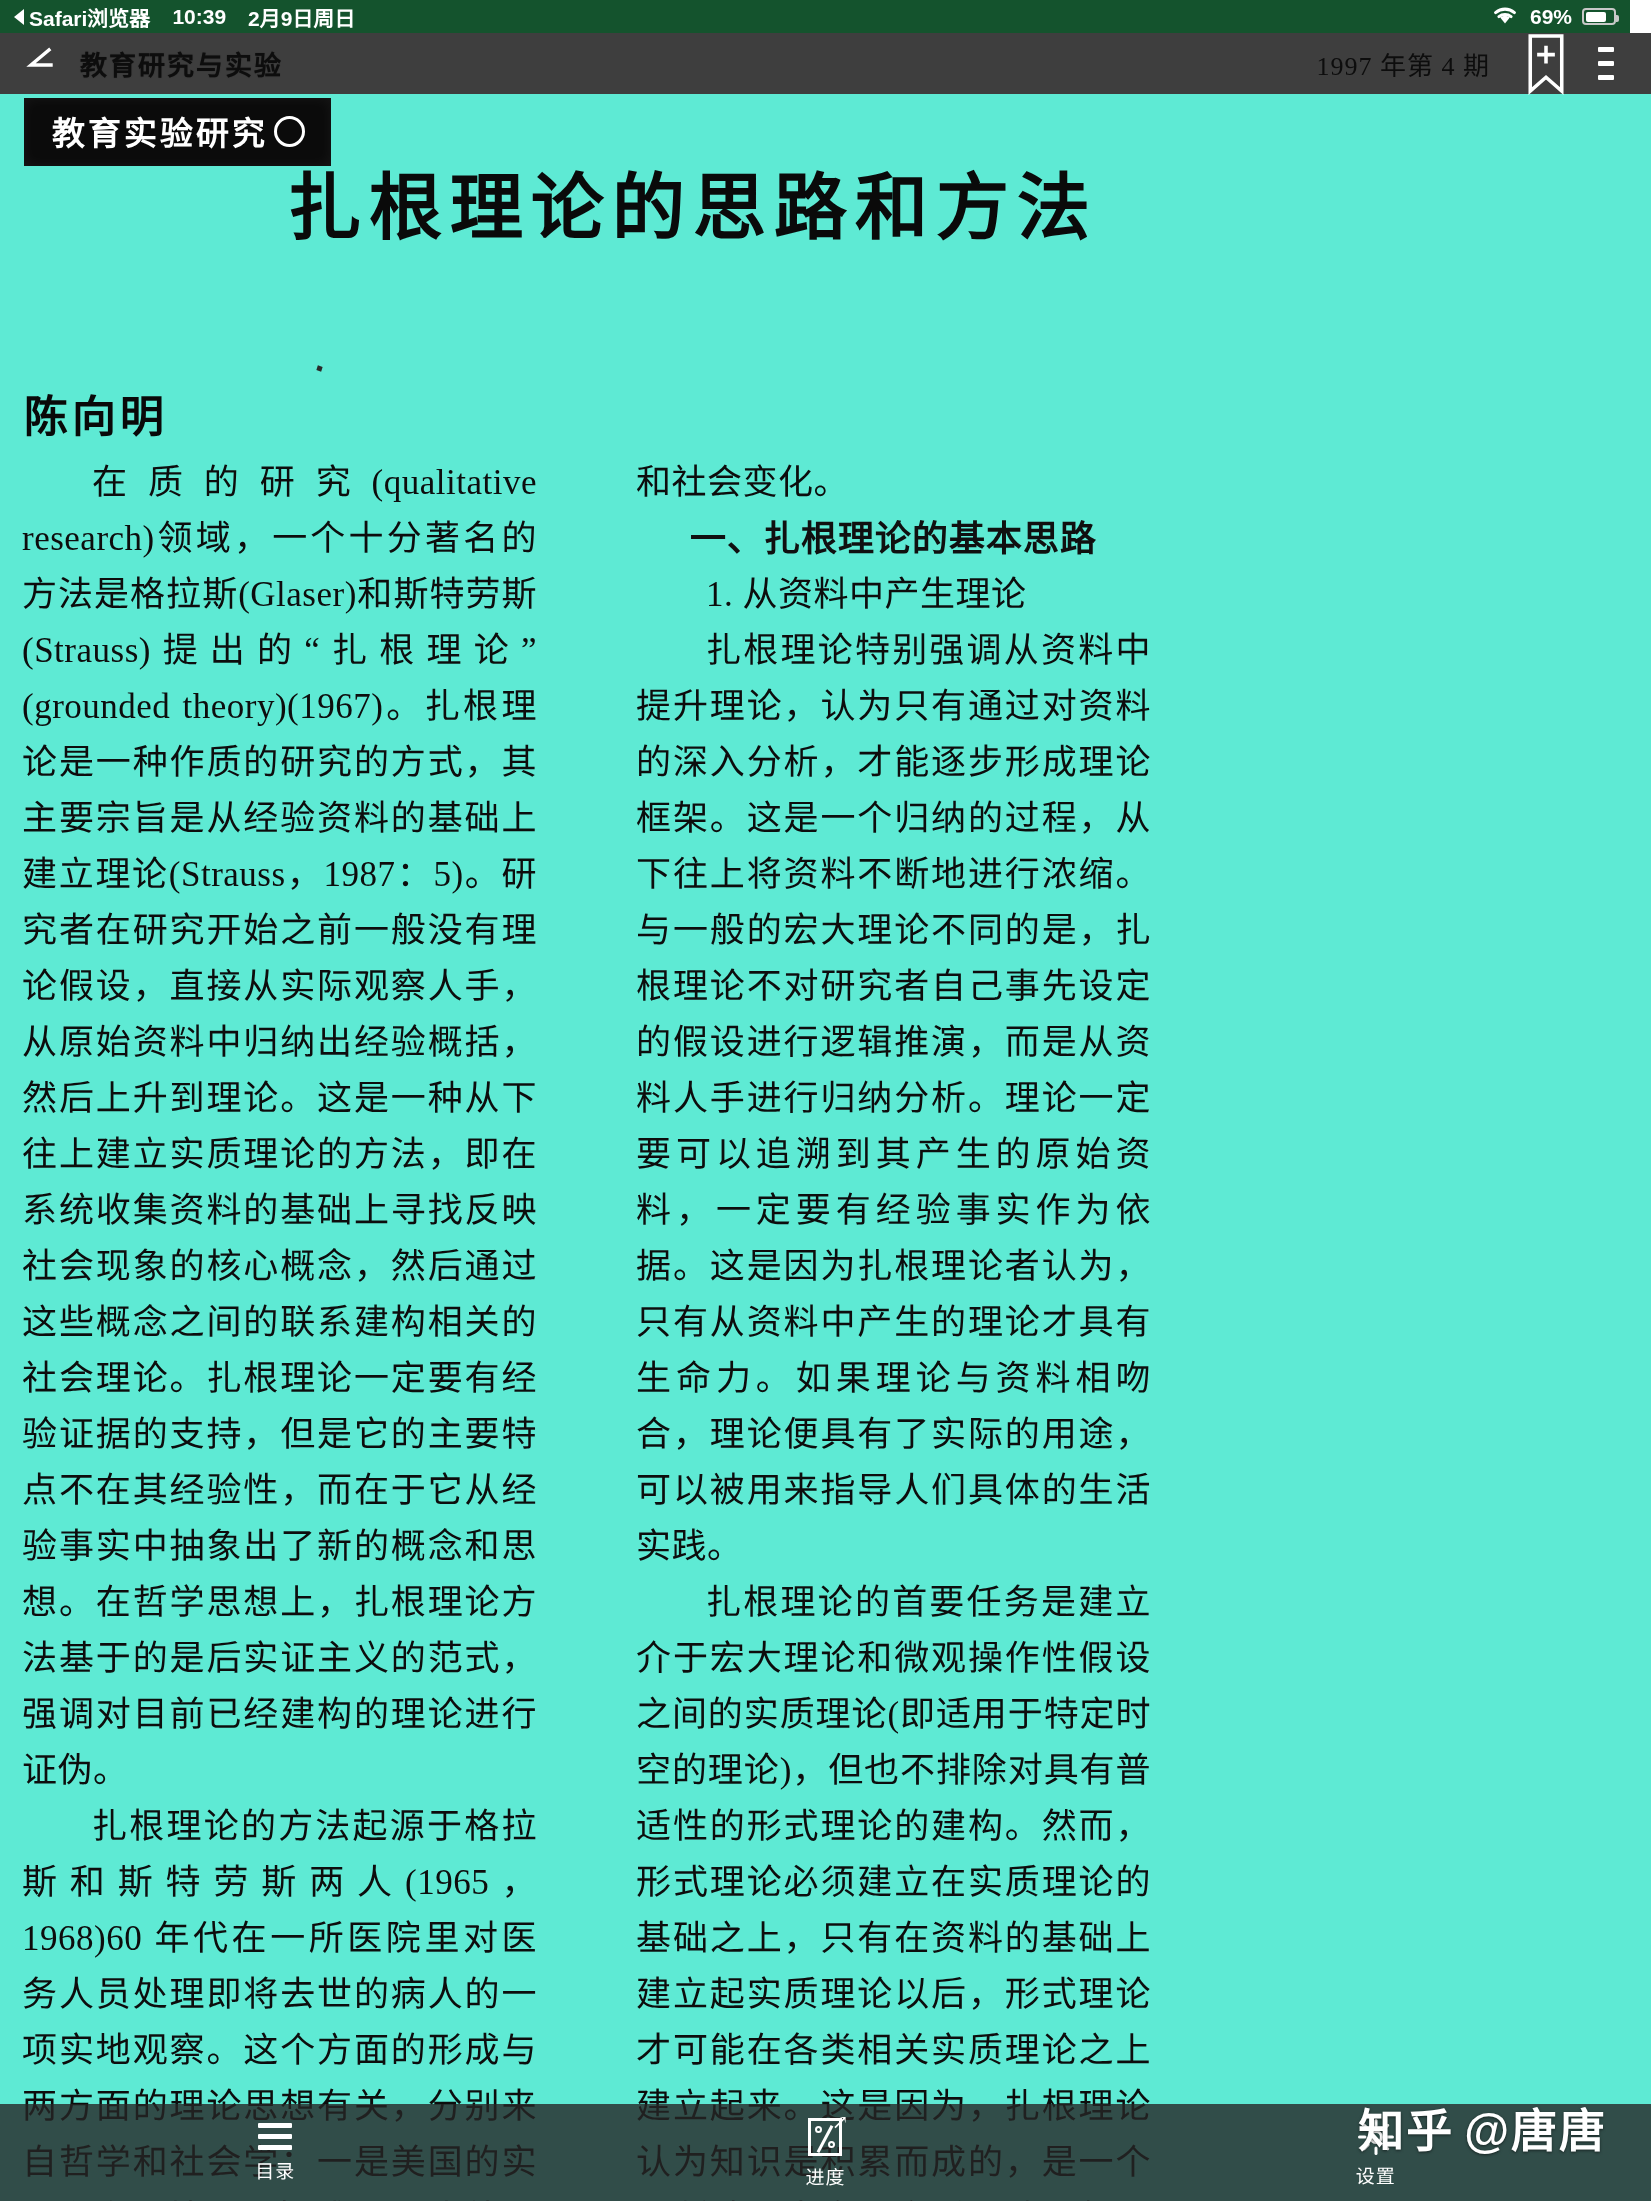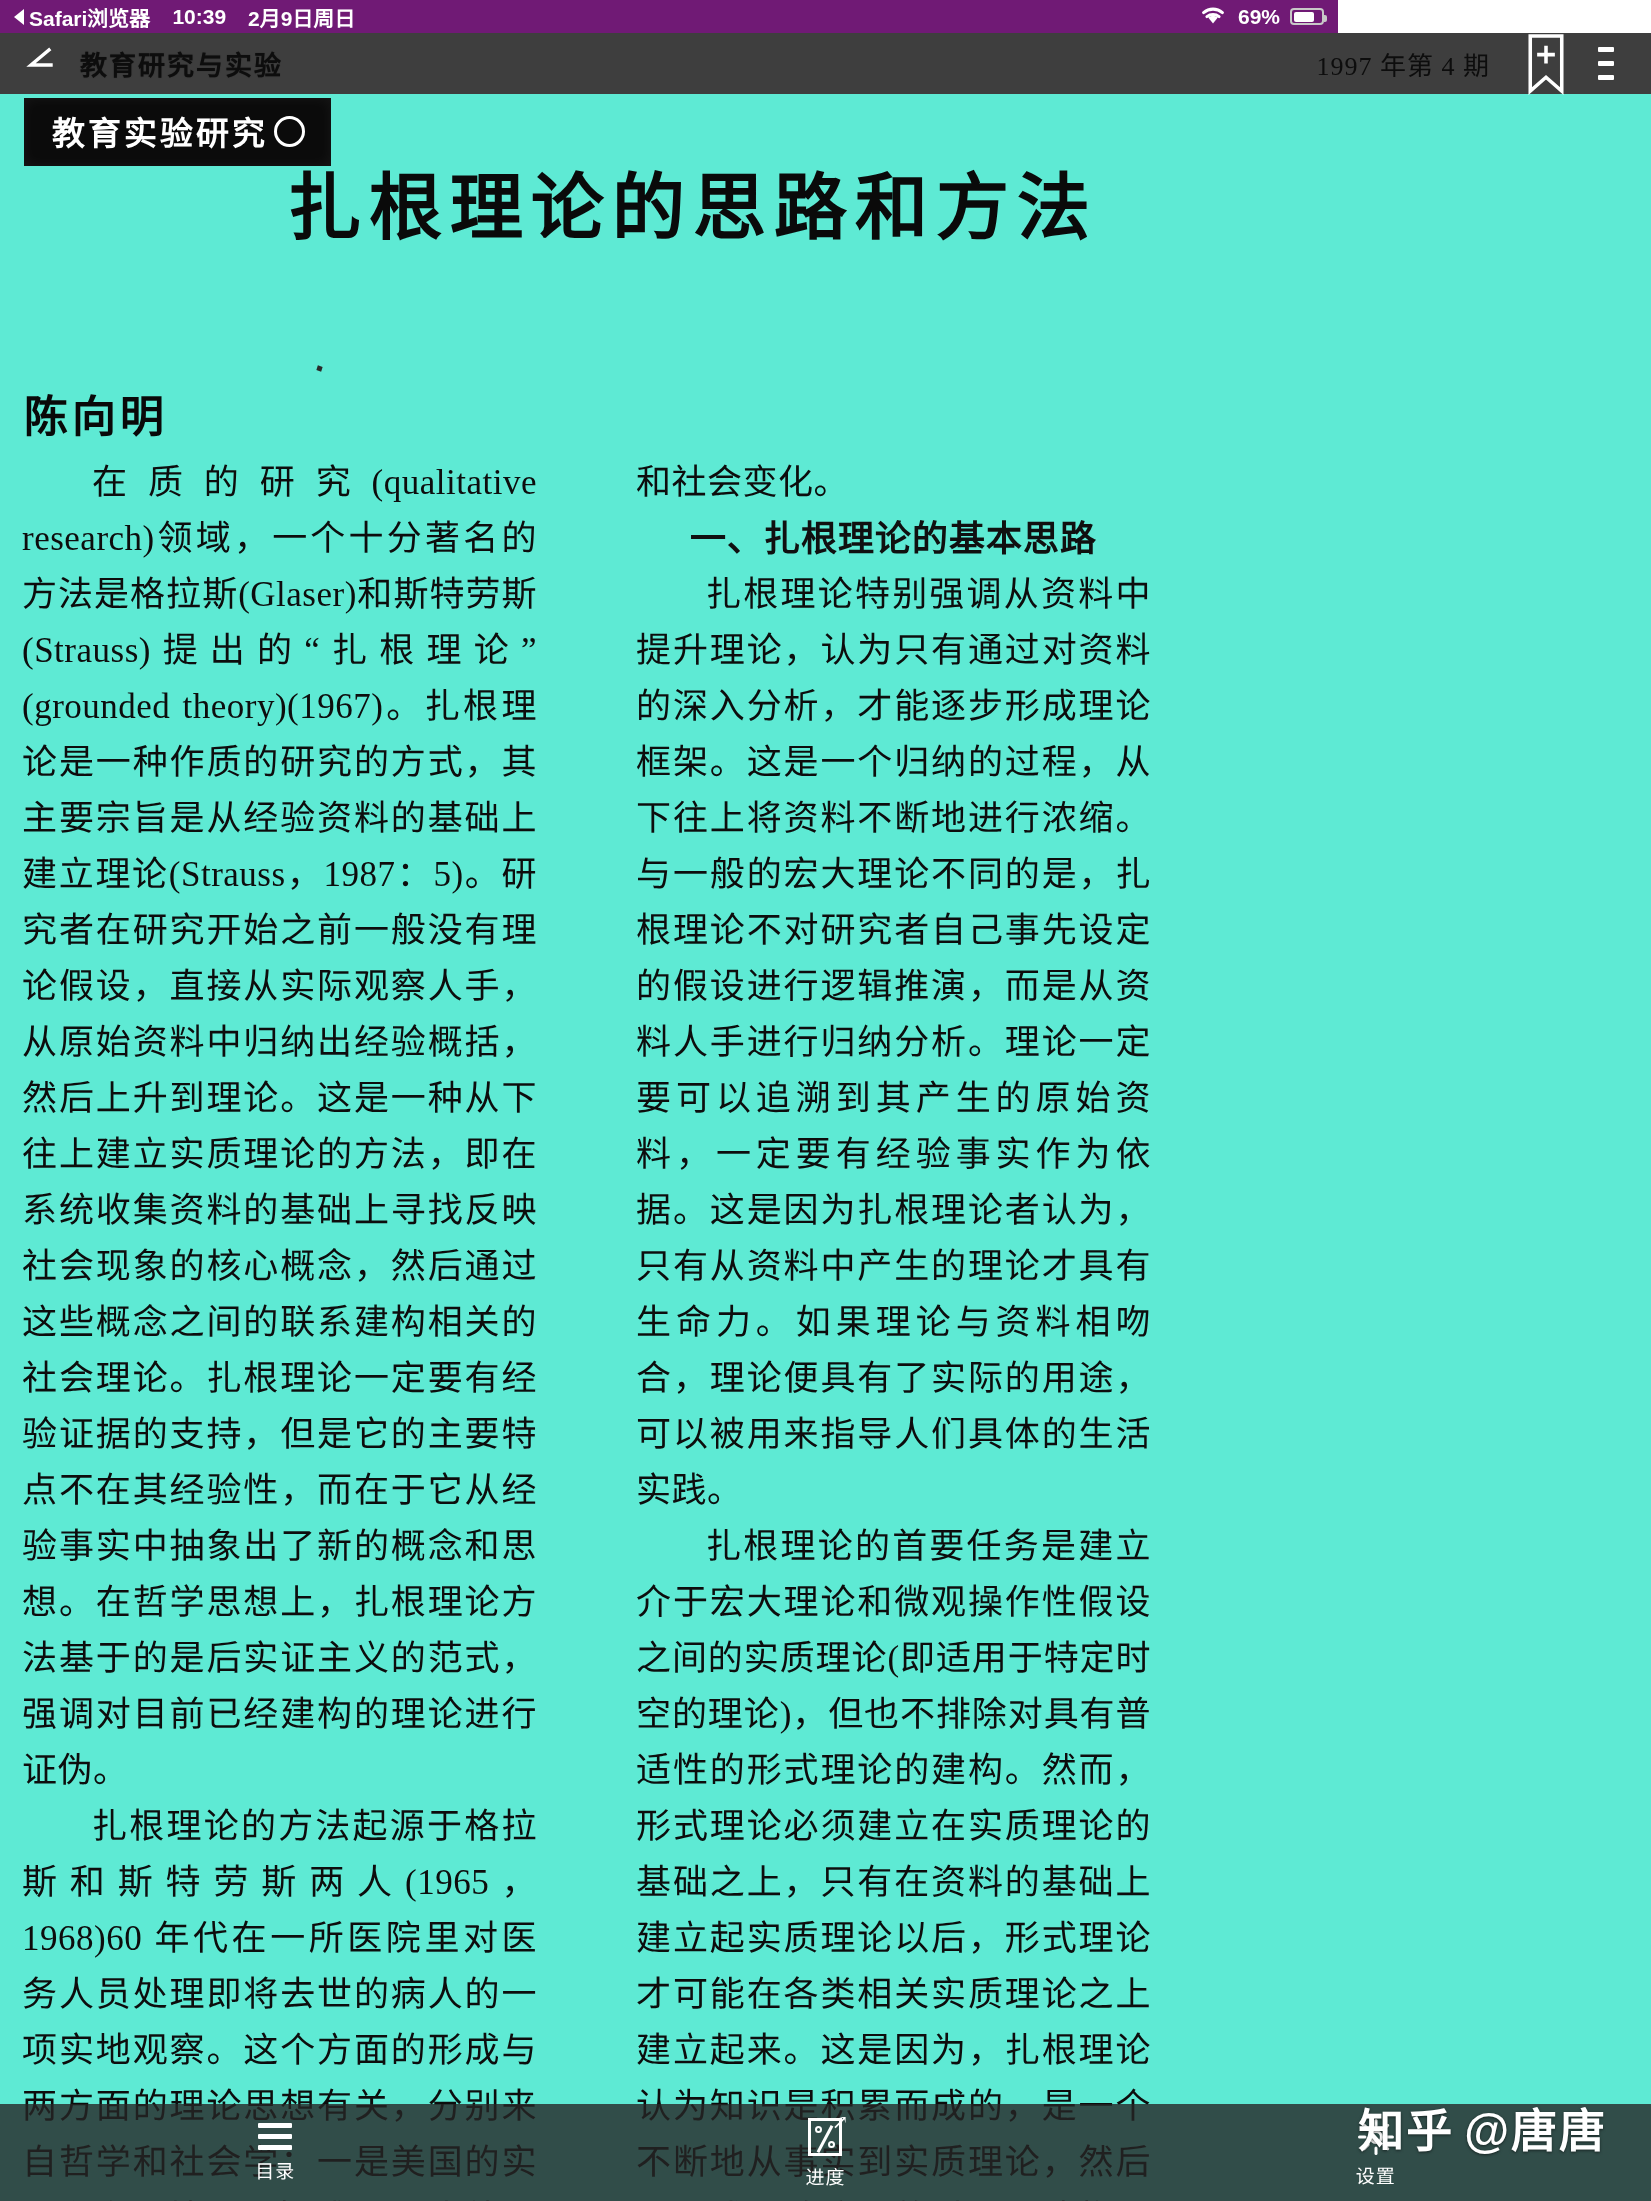--- a/index.html
+++ b/index.html
@@ -8,22 +8,22 @@
     width:1651px;height:2202px;
     background:#ffffff;
     font-family:"Liberation Serif","DejaVu Serif",serif;
     overflow:hidden;
     position:relative;
     -webkit-font-smoothing:antialiased;
   }
 
   
   .status-bar{
-    position:absolute;left:0;top:0;width:1338px;height:33px;
-    background:#701a75;color:#ffffff;
+    position:absolute;left:0;top:0;width:1630px;height:33px;
+    background:#14532d;color:#ffffff;
     display:flex;align-items:center;
     font-family:"Liberation Sans","DejaVu Sans",sans-serif;
     font-size:21px;font-weight:bold;
     padding:0 14px;box-sizing:border-box;
     z-index:40;
   }
   .sb-left{display:flex;align-items:center;gap:0;}
   .sb-back-tri{
     width:0;height:0;
     border-top:8px solid transparent;
@@ -243,20 +243,21 @@
   <div class="author">陈向明</div>
 
   <div class="cols">
     <div class="col left">
       <p class="ind">在质的研究(qualitative research)领域，一个十分著名的方法是格拉斯(Glaser)和斯特劳斯(Strauss)提出的“扎根理论”(grounded theory)(1967)。扎根理论是一种作质的研究的方式，其主要宗旨是从经验资料的基础上建立理论(Strauss，1987：5)。研究者在研究开始之前一般没有理论假设，直接从实际观察人手，从原始资料中归纳出经验概括，然后上升到理论。这是一种从下往上建立实质理论的方法，即在系统收集资料的基础上寻找反映社会现象的核心概念，然后通过这些概念之间的联系建构相关的社会理论。扎根理论一定要有经验证据的支持，但是它的主要特点不在其经验性，而在于它从经验事实中抽象出了新的概念和思想。在哲学思想上，扎根理论方法基于的是后实证主义的范式，强调对目前已经建构的理论进行证伪。</p>
       <p class="ind">扎根理论的方法起源于格拉斯和斯特劳斯两人(1965，1968)60 年代在一所医院里对医务人员处理即将去世的病人的一项实地观察。这个方面的形成与两方面的理论思想有关，分别来自哲学和社会学：一是美国的实用主义，特别是杜威、G. 米德和皮尔士的思想，他们强调行动的重要性，注重对有问题的情境进行处理，在问题解决中产生方法；另外一个影响来自芝加哥社会学派，该学派广泛使用实地观察和深度访谈的方法收集资料，强</p>
     </div>
     <div class="col right">
       <p>和社会变化。</p>
       <h2 class="sec">一、扎根理论的基本思路</h2>
+      <p class="ind">1. 从资料中产生理论</p>
       <p class="ind">扎根理论特别强调从资料中提升理论，认为只有通过对资料的深入分析，才能逐步形成理论框架。这是一个归纳的过程，从下往上将资料不断地进行浓缩。与一般的宏大理论不同的是，扎根理论不对研究者自己事先设定的假设进行逻辑推演，而是从资料人手进行归纳分析。理论一定要可以追溯到其产生的原始资料，一定要有经验事实作为依据。这是因为扎根理论者认为，只有从资料中产生的理论才具有生命力。如果理论与资料相吻合，理论便具有了实际的用途，可以被用来指导人们具体的生活实践。</p>
       <p class="ind">扎根理论的首要任务是建立介于宏大理论和微观操作性假设之间的实质理论(即适用于特定时空的理论)，但也不排除对具有普适性的形式理论的建构。然而，形式理论必须建立在实质理论的基础之上，只有在资料的基础上建立起实质理论以后，形式理论才可能在各类相关实质理论之上建立起来。这是因为，扎根理论认为知识是积累而成的，是一个不断地从事实到实质理论，然后到形式理论演进的过程。建构形式理论需要大量的资</p>
     </div>
   </div>
 </div>
 
 <div class="bottom-bar">
   <div class="bb-item">
     <span class="ico-toc">
         <i></i>

